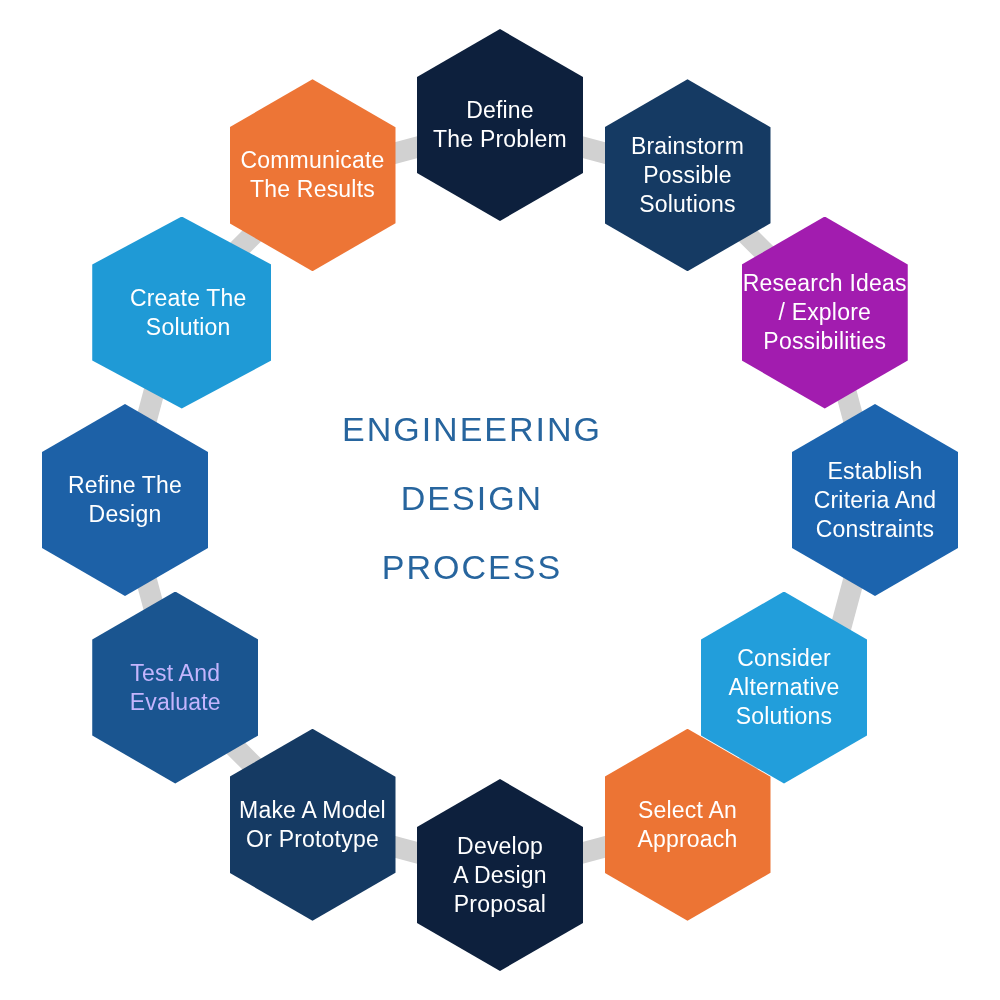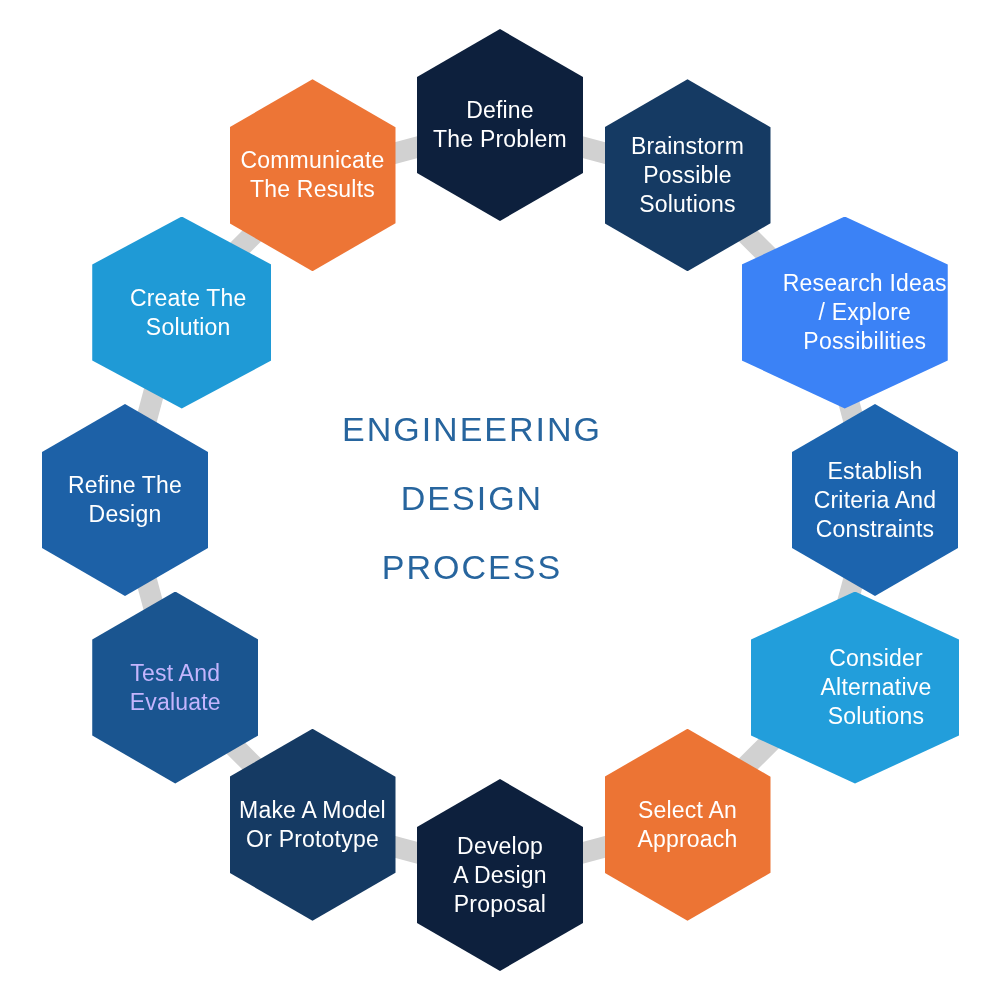--- a/index.html
+++ b/index.html
@@ -79,35 +79,35 @@
           <div>The Problem</div>
         </div>
       </div>
       <div class="hex" style="left: 604.5px; top: 79.2405px; background: rgb(21, 58, 99);">
         <div class="hex-label" style="color: rgb(255, 255, 255);">
           <div>Brainstorm</div>
           <div>Possible</div>
           <div>Solutions</div>
         </div>
       </div>
-      <div class="hex" style="left: 741.76px; top: 216.5px; background: #3b82f6; padding-left: 40px;">
+      <div class="hex" style="left: 741.76px; top: 216.5px; background: #a21caf;">
         <div class="hex-label" style="color: rgb(255, 255, 255);">
           <div>Research Ideas</div>
           <div>/ Explore</div>
           <div>Possibilities</div>
         </div>
       </div>
       <div class="hex" style="left: 792px; top: 404px; background: rgb(28, 100, 174);">
         <div class="hex-label" style="color: rgb(255, 255, 255);">
           <div>Establish</div>
           <div>Criteria And</div>
           <div>Constraints</div>
         </div>
       </div>
-      <div class="hex" style="left: 751px; top: 591.5px; background: rgb(34, 158, 219); padding-left: 42px;">
+      <div class="hex" style="left: 701px; top: 591.5px; background: rgb(34, 158, 219);">
         <div class="hex-label" style="color: rgb(255, 255, 255);">
           <div>Consider</div>
           <div>Alternative</div>
           <div>Solutions</div>
         </div>
       </div>
       <div class="hex" style="left: 604.5px; top: 728.76px; background: rgb(236, 116, 52);">
         <div class="hex-label" style="color: rgb(255, 255, 255);">
           <div>Select An</div>
           <div>Approach</div>

